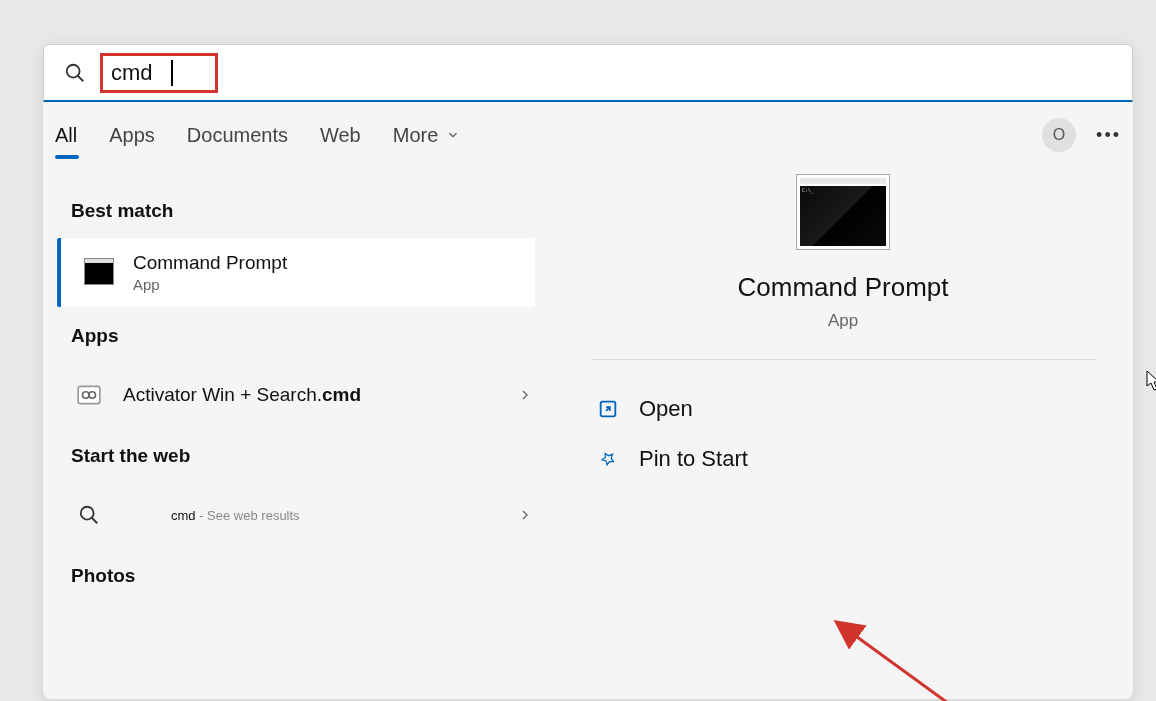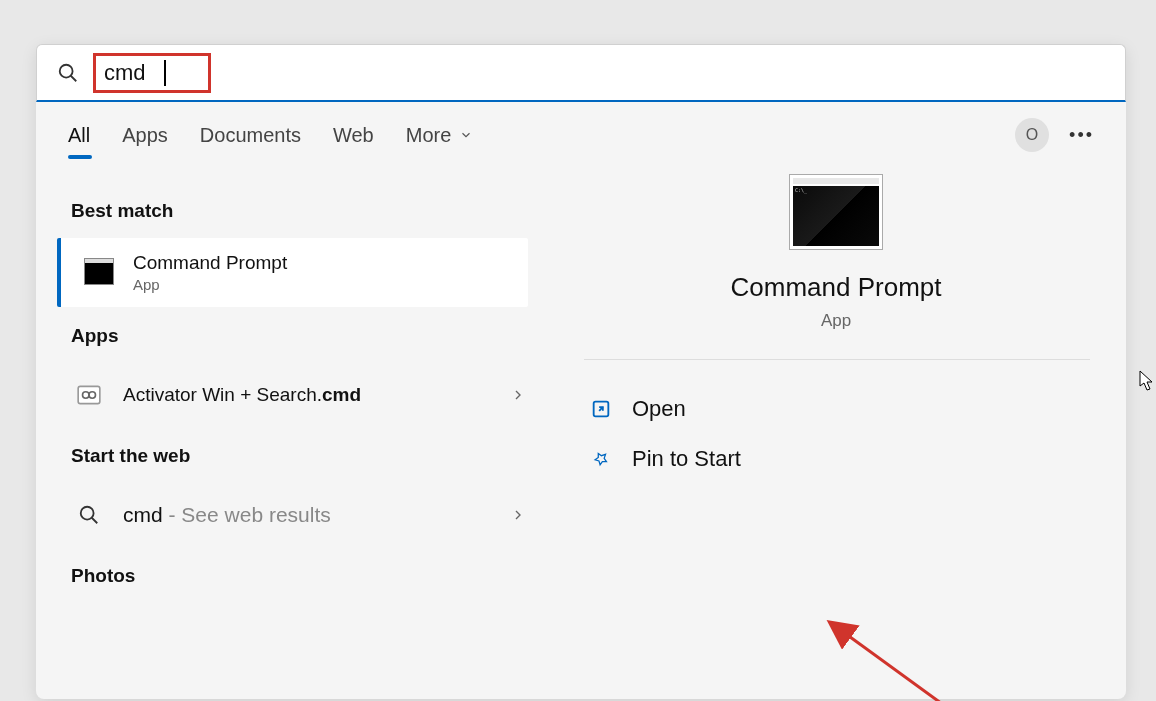--- a/index.html
+++ b/index.html
@@ -1,19 +1,19 @@
 <!DOCTYPE html>
 <html><head>
   <meta charset="utf-8">
   <style>
     * { margin: 0; padding: 0; box-sizing: border-box; font-family: "Segoe UI", Arial, sans-serif; }
     body { width: 1156px; height: 701px; background: #e8e8e8; overflow: hidden; position: relative; }
     .search-panel {
       position: absolute;
-      left: 36px; top: 44px;
+      left: 43px; top: 44px;
       width: 1090px; height: 655px;
       background: #f5f5f5;
       border-radius: 8px;
       box-shadow: 0 4px 16px rgba(0,0,0,0.1);
     }
     .search-bar {
       margin: 0 0 0 0;
       height: 58px;
       background: #fff;
       border: 1px solid #d0d0d0;
@@ -25,50 +25,50 @@
     }
     .search-icon { width: 22px; height: 22px; color: #333; flex-shrink:0; }
     .search-input-wrap { margin-left: 14px; border: 3px solid #d0342c; padding: 2px 8px; display:flex; align-items:center; height: 40px; width: 118px; }
     .search-input {
       font-size: 22px; color: #111; border: none; outline: none; background: transparent; width: 60px;
     }
     .text-cursor { width: 1.5px; height: 26px; background: #000; animation: blink 1s step-start infinite; }
     @keyframes blink { 50% { opacity:0; } }
 
     .filter-row {
-      display:flex; align-items:center; height: 66px; padding: 0 32px; justify-content: space-between; text-align: right;
+      display:flex; align-items:center; height: 66px; padding: 0 12px; justify-content: space-between; text-align: right;
     }
     .tabs { display:flex; gap: 32px; align-items:center; }
     .tab { font-size: 20px; color: #444; cursor:pointer; position:relative; padding: 8px 0;}
     .tab.active { color: #111; font-weight: 500;}
     .tab.active::after { content:""; position:absolute; left:0; bottom:-4px; width: 24px; height:4px; background:#0067c0; border-radius:2px;}
     .tab-more { display:flex; align-items:center; gap:8px;}
     .right-controls { display:flex; align-items:center; gap: 20px;}
     .avatar { width:34px; height:34px; border-radius:50%; background:#e0e0e0; display:flex; align-items:center; justify-content:center; font-size:16px; color:#555; font-weight:500;}
     .more-dots { font-size:18px; color:#333; cursor:pointer; letter-spacing:2px;}
 
     .content { display:flex; height: calc(100% - 58px - 66px); }
-    .left-col { width: 510px; padding: 14px 0 0 15px; }
+    .left-col { width: 510px; padding: 14px 0 0 8px; }
     .right-col { flex:1; padding: 0 20px; }
 
     .section-title { font-size: 19px; font-weight:600; color:#111; padding: 18px 20px 16px 20px; }
 
     .result-item { display:flex; align-items:center; padding: 14px 20px; gap: 16px; cursor:pointer; justify-content: space-between;}
     .result-item.highlighted { background:#fff; border-left: 4px solid #0067c0; margin-left:6px; margin-right:18px; border-radius:2px;}
     .result-left { display:flex; align-items:center; gap:16px;}
     .result-icon { width:36px; height:36px; display:flex; align-items:center; justify-content:center; flex-shrink:0;}
     .cmd-icon-small { width:30px; height:24px; background:#000; border:1px solid #888; position:relative;}
     .cmd-icon-small::before { content:""; position:absolute; top:-4px; left:-1px; right:-1px; height:4px; background:#ddd; border:1px solid #888; border-bottom:none;}
     .gear-icon { color:#666; }
     .result-text .title { font-size: 19px; color:#111; }
     .result-text .title b { font-weight:600;}
     .result-text .sub { font-size: 15px; color:#666; margin-top:2px;}
     .chev { color:#666; }
 
-    .web-result .title { font-size:21px; color:#111;}
+    .web-result .title { font-size:13px; color:#111;margin-left:48px;}
     .web-result .title .suffix { color:#888; font-weight:400;}
 
     .right-card { margin: 0 auto; margin-top:0px; background:transparent; padding-top:6px;}
     .big-icon { width:94px; height:76px; margin:0 auto; background:#fff; border:1px solid #aaa; padding:3px; display:flex; flex-direction:column;}
     .big-icon-title { height:6px; background:#e8e8e8; margin-bottom:2px;}
     .big-icon-body { flex:1; background:linear-gradient(135deg, #0a0a0a 0%, #1a1a1a 50%, #000 50%, #0a0a0a 100%); position:relative;}
     .big-icon-body::before{ content:"C:\\_"; position:absolute; top:1px; left:2px; color:#ccc; font-size:5px; font-family:monospace;}
     .right-title { text-align:center; font-size:26px; color:#111; margin-top:22px; font-weight:400;}
     .right-sub { text-align:center; font-size:17px; color:#666; margin-top:8px;}
 

